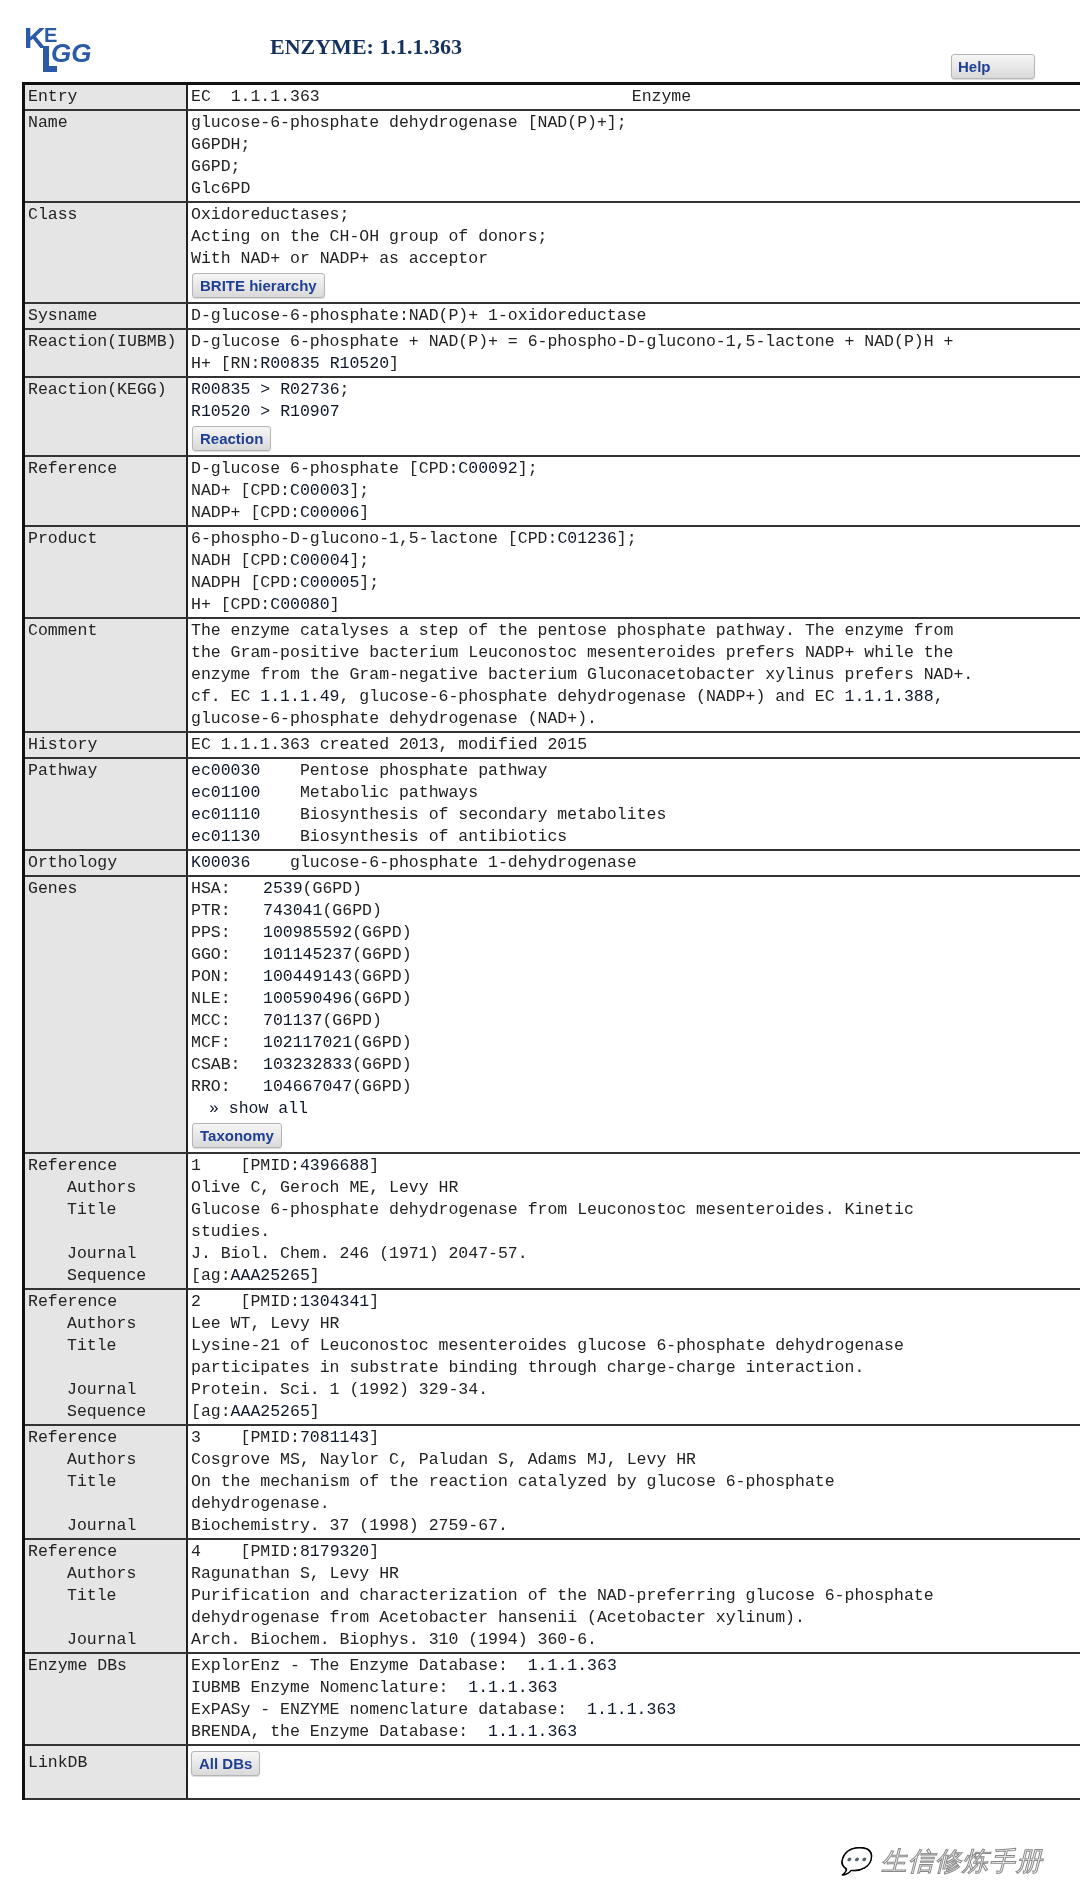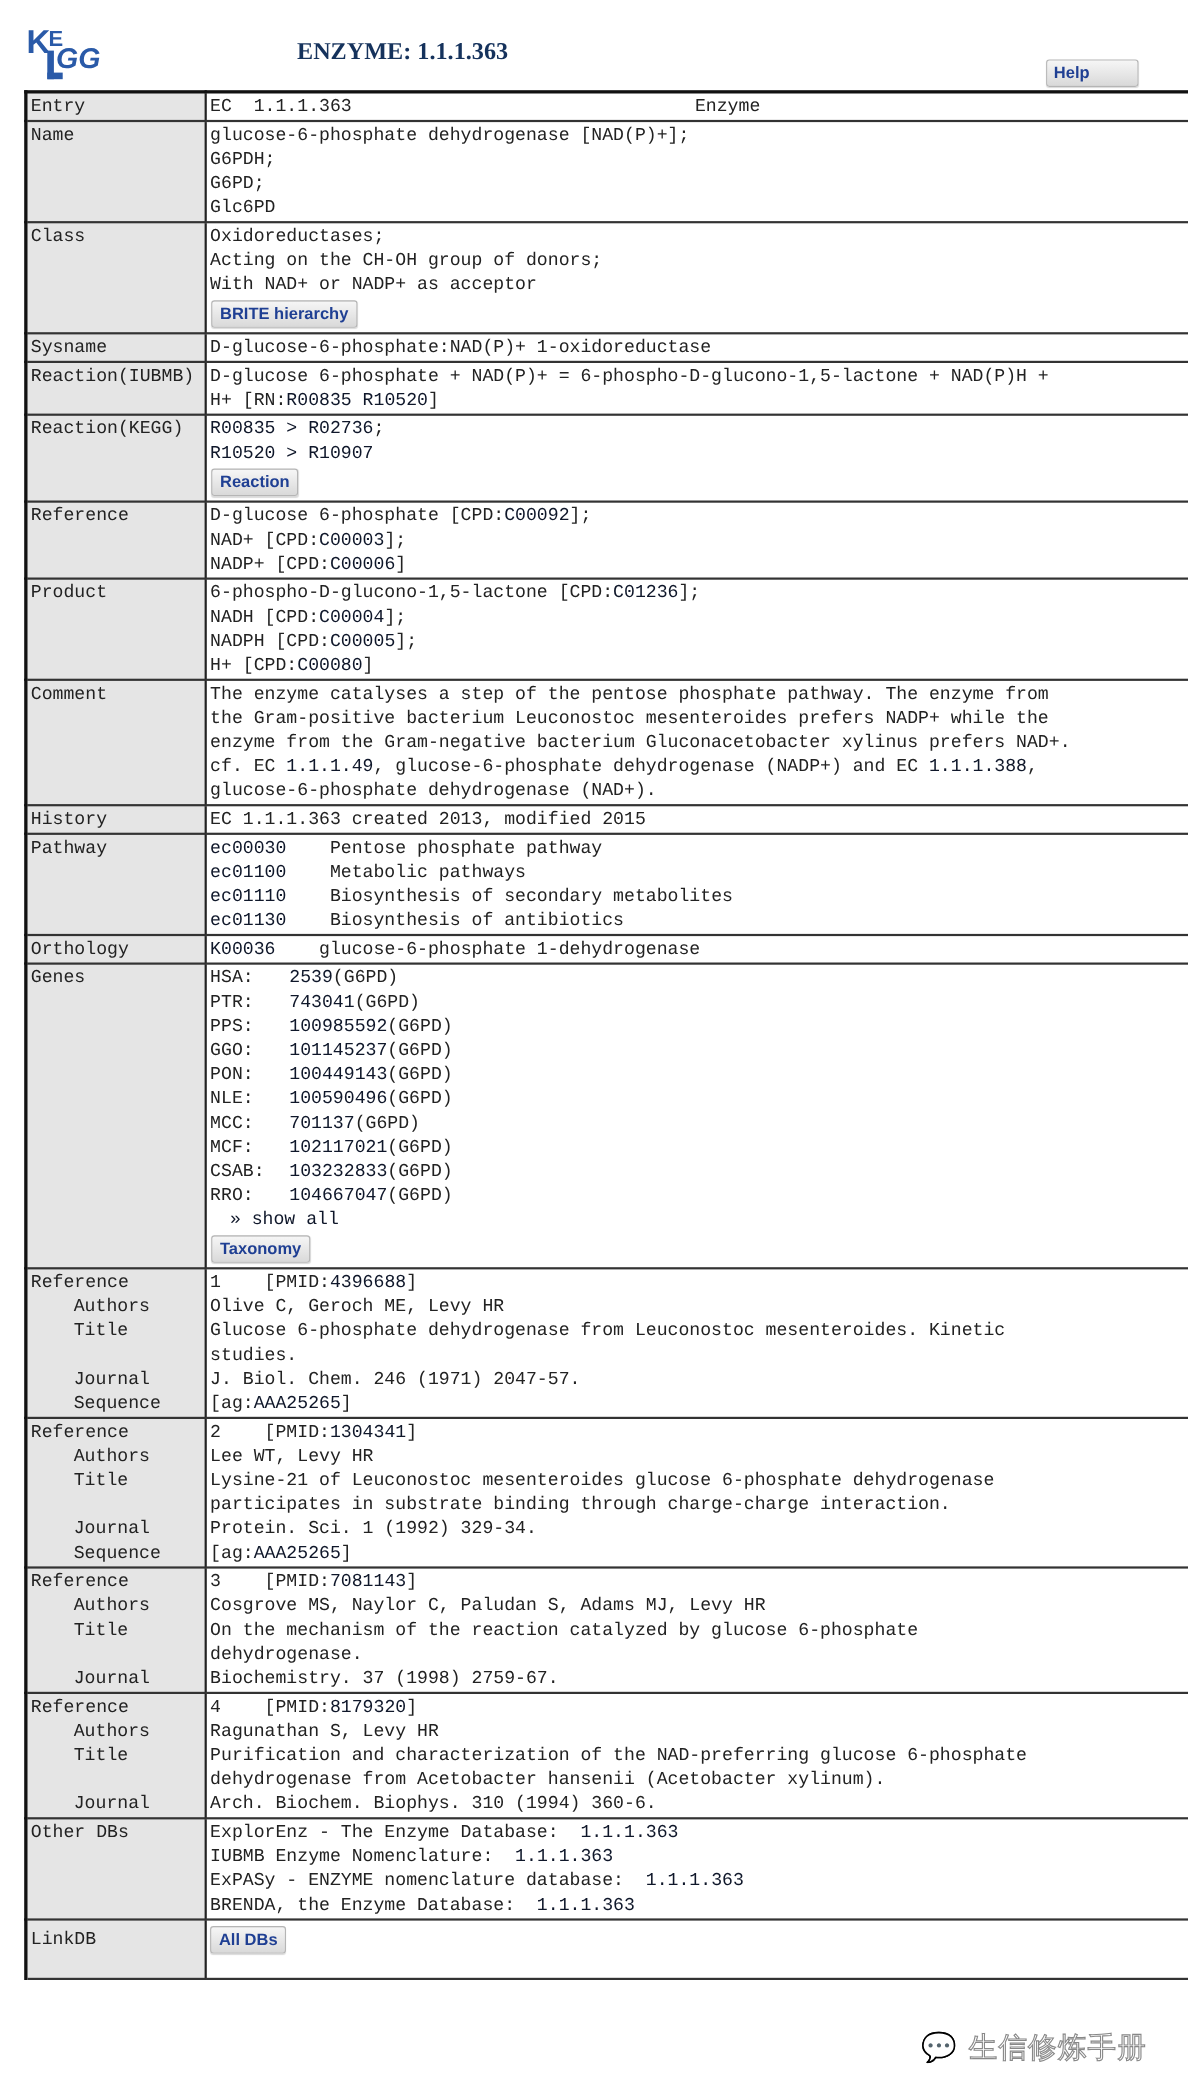--- a/index.html
+++ b/index.html
@@ -20,21 +20,21 @@
   td.lbl { width:156px; background:#e5e5e5; border-right:2px solid #222; padding:1px 2px 0 3px;
            font-family:"Liberation Mono","DejaVu Sans Mono",monospace; font-size:16px; white-space:nowrap; }
   td.val { padding:1px 4px 1px 3px; font-family:"Liberation Mono","DejaVu Sans Mono",monospace; font-size:15.5px;
            white-space:pre; color:#222; }
   .lnk { color:#0f172a; cursor:pointer; }
   .line { display:block; }
   .sub { display:block; padding-left:39px; }
   .gap { display:inline-block; }
   .btnrow { display:block; padding:3px 0 3px 1px; white-space:normal; }
   .watermark { position:absolute; left:838px; top:1844px; font-family:"DejaVu Sans",sans-serif; font-size:26px;
-               color:#fff; -webkit-text-stroke:1px #888; letter-spacing:1px; }
+               color:#fff; -webkit-text-stroke:1px #888; letter-spacing:1px;font-style:italic; }
 </style>
 </head>
 <body>
 
 <div class="header">
   <div class="logo">
     <svg width="90" height="60" viewBox="0 0 90 60">
       <text x="0" y="30" font-family="Liberation Sans, sans-serif" font-weight="bold" font-size="30" fill="#2a5aa8">K</text>
       <text x="20" y="24" font-family="Liberation Sans, sans-serif" font-weight="bold" font-size="20" fill="#2a5aa8">E</text>
       <rect x="19" y="28" width="6" height="26" fill="#2a5aa8"></rect>
@@ -151,21 +151,21 @@
           <span class="line">Reference</span>
           <span class="sub">Authors</span>
           <span class="sub">Title</span>
           <span class="line">&nbsp;</span>
           <span class="sub">Journal</span>
         </td>
     <td class="val"><span class="line"><span>4</span>    <span>[PMID:</span><span class="lnk">8179320</span><span>]</span></span><span class="line">Ragunathan S, Levy HR</span><span class="line">Purification and characterization of the NAD-preferring glucose 6-phosphate</span><span class="line">dehydrogenase from Acetobacter hansenii (Acetobacter xylinum).</span><span class="line">Arch. Biochem. Biophys. 310 (1994) 360-6.</span></td>
   </tr>
 
   <tr>
-    <td class="lbl">Other DBs</td>
+    <td class="lbl">Enzyme DBs</td>
     <td class="val"><span class="line"><span>ExplorEnz - The Enzyme Database:</span>  <span class="lnk">1.1.1.363</span></span><span class="line"><span>IUBMB Enzyme Nomenclature:</span>  <span class="lnk">1.1.1.363</span></span><span class="line"><span>ExPASy - ENZYME nomenclature database:</span>  <span class="lnk">1.1.1.363</span></span><span class="line"><span>BRENDA, the Enzyme Database:</span>  <span class="lnk">1.1.1.363</span></span></td>
   </tr>
 
   <tr>
     <td class="lbl" style="padding-top:6px;padding-bottom:24px">LinkDB</td>
     <td class="val" style="padding-top:5px;padding-bottom:6px"><span class="btn">All DBs</span></td>
   </tr>
 </tbody>
   </table>
 

